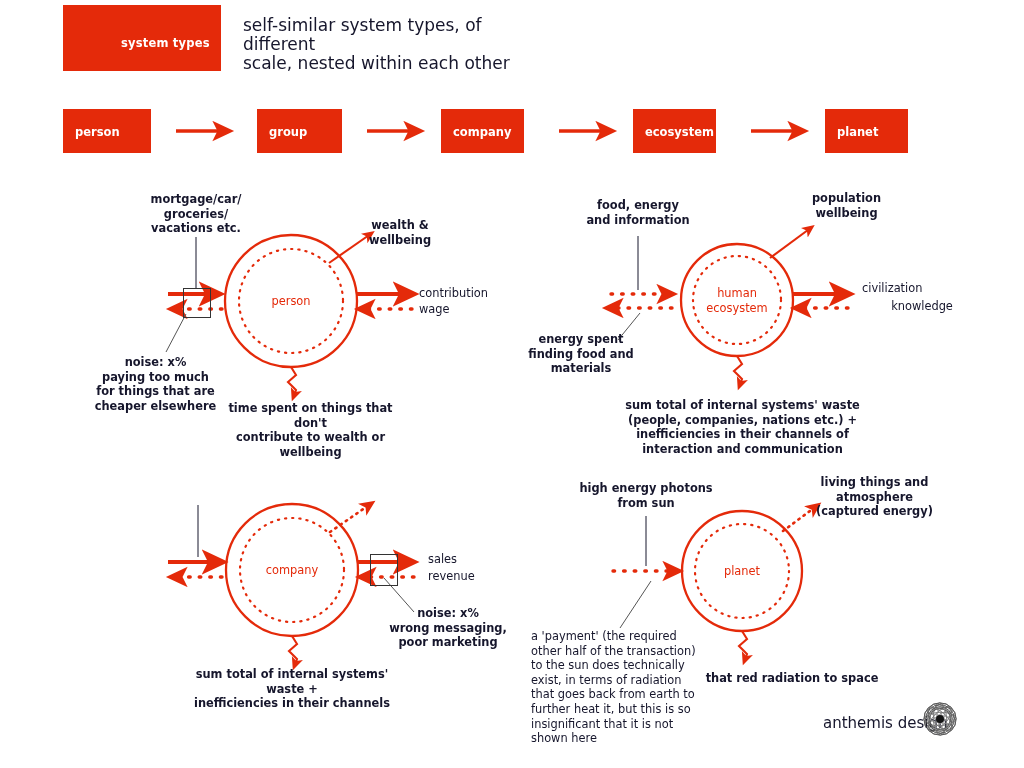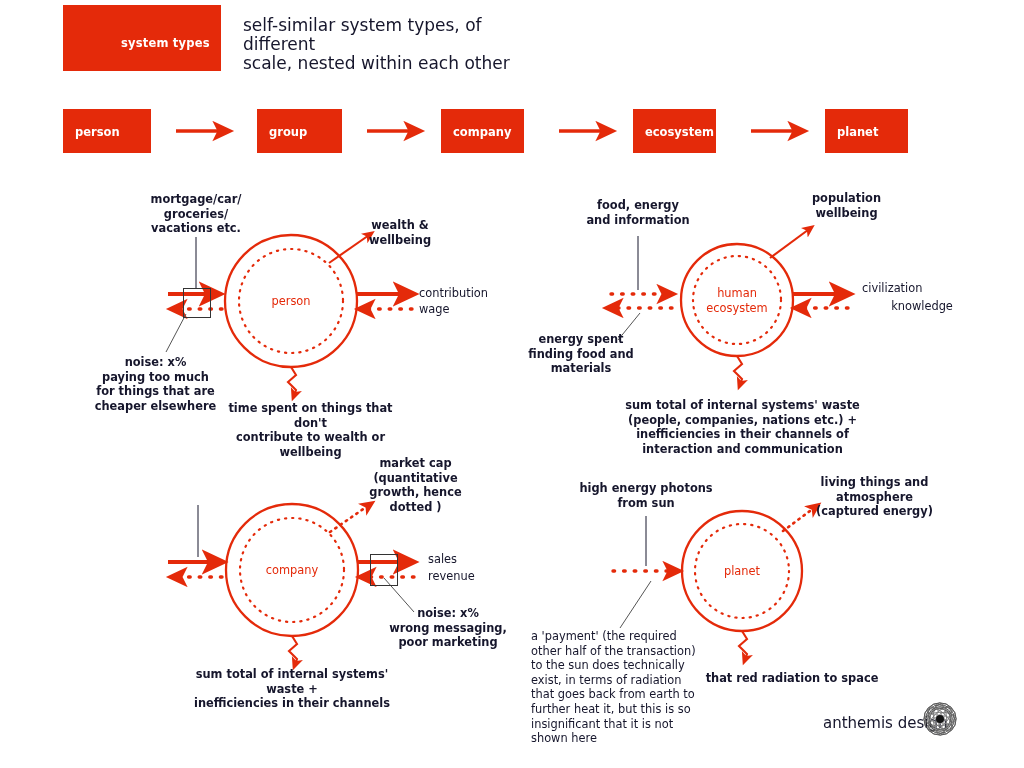--- a/index.html
+++ b/index.html
@@ -259,24 +259,20 @@
   <div class="abs note l" style="left:862px;top:299px;width:120px;text-align:center;">knowledge</div>
   <div class="abs note c" style="left:614px;top:398px;width:257px;">sum total of internal systems' waste
 (people, companies, nations etc.) +
 inefficiencies in their channels of
 interaction and communication</div>
 
   <div class="abs core-label" style="left:242px;top:563px;width:100px;">company</div>
   <div class="abs note c" style="left:383px;top:606px;width:130px;">noise: x%
 wrong messaging,
 poor marketing</div>
-  <div class="abs note c" style="left:364px;top:456px;width:103px;">market cap
-(quantitative
-growth, hence
-dotted )</div>
   <div class="abs note l" style="left:428px;top:552px;width:110px;">sales</div>
   <div class="abs note l" style="left:428px;top:569px;width:110px;">revenue</div>
   <div class="abs note c" style="left:176px;top:667px;width:232px;">sum total of internal systems' waste +
 inefficiencies in their channels</div>
 
   <div class="abs core-label" style="left:692px;top:564px;width:100px;">planet</div>
   <div class="abs note c" style="left:575px;top:481px;width:142px;">high energy photons
 from sun</div>
   <div class="abs note l" style="left:531px;top:629px;width:170px;">a 'payment' (the required
 other half of the transaction)

